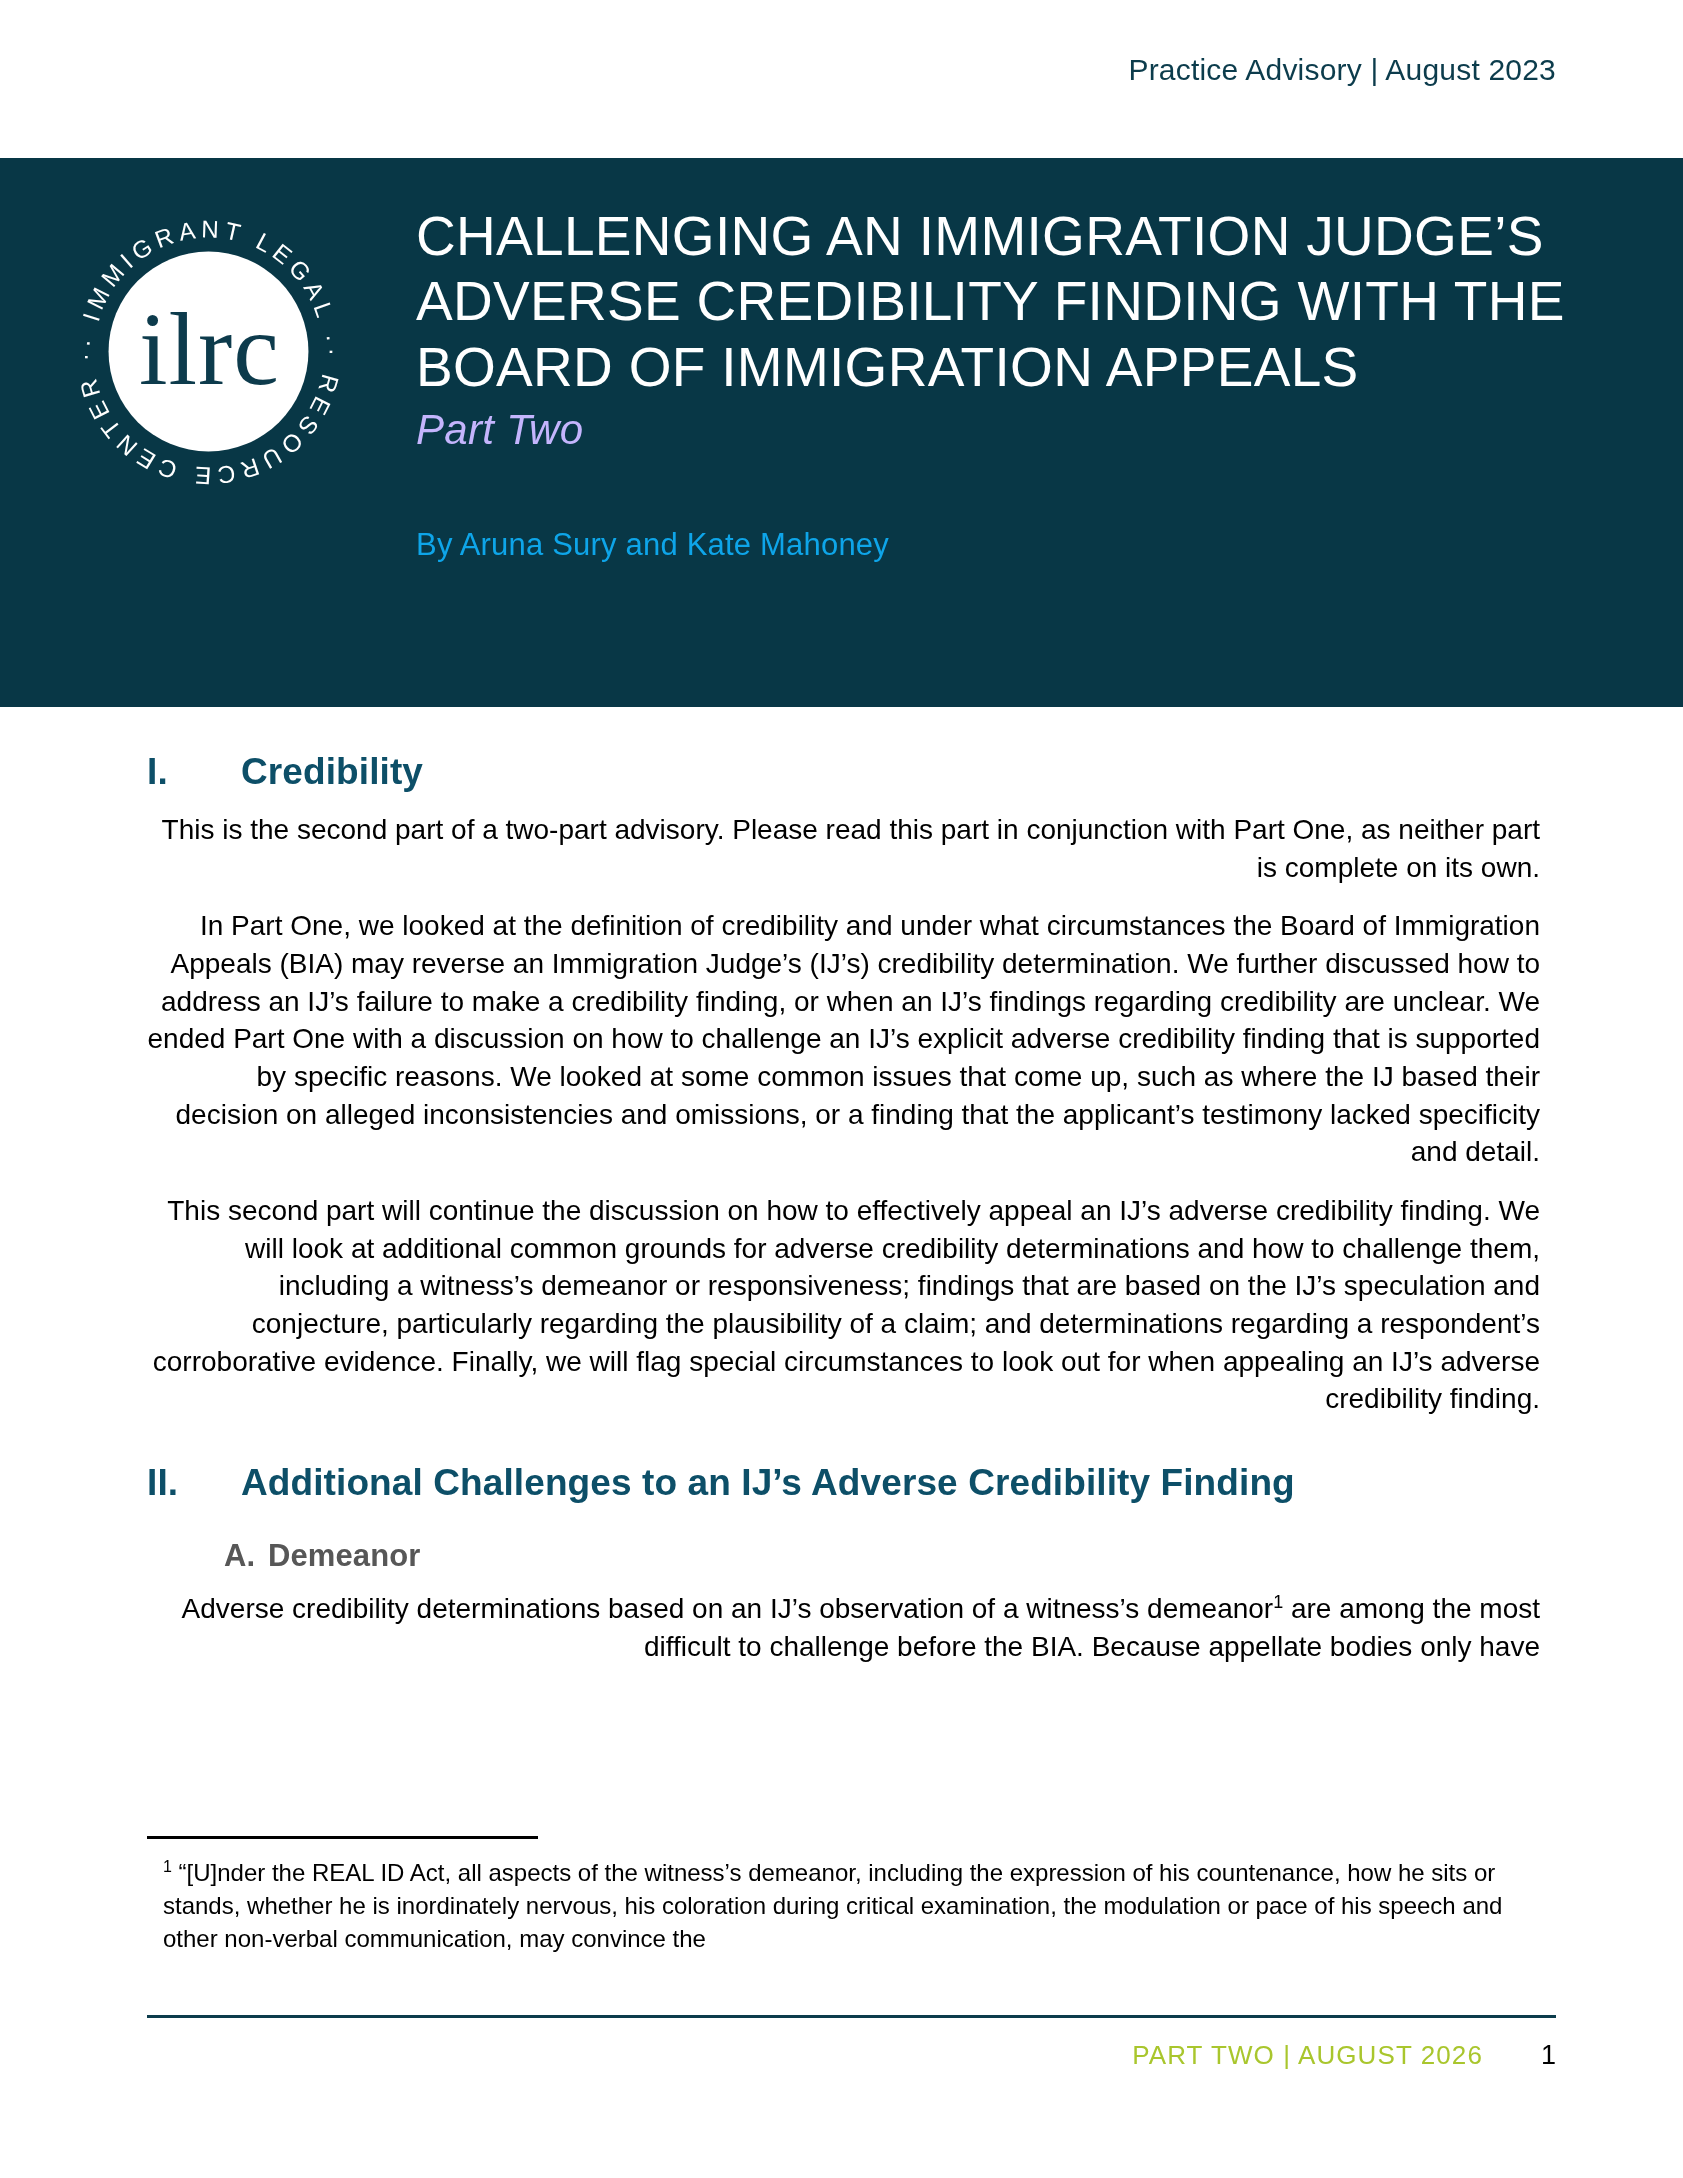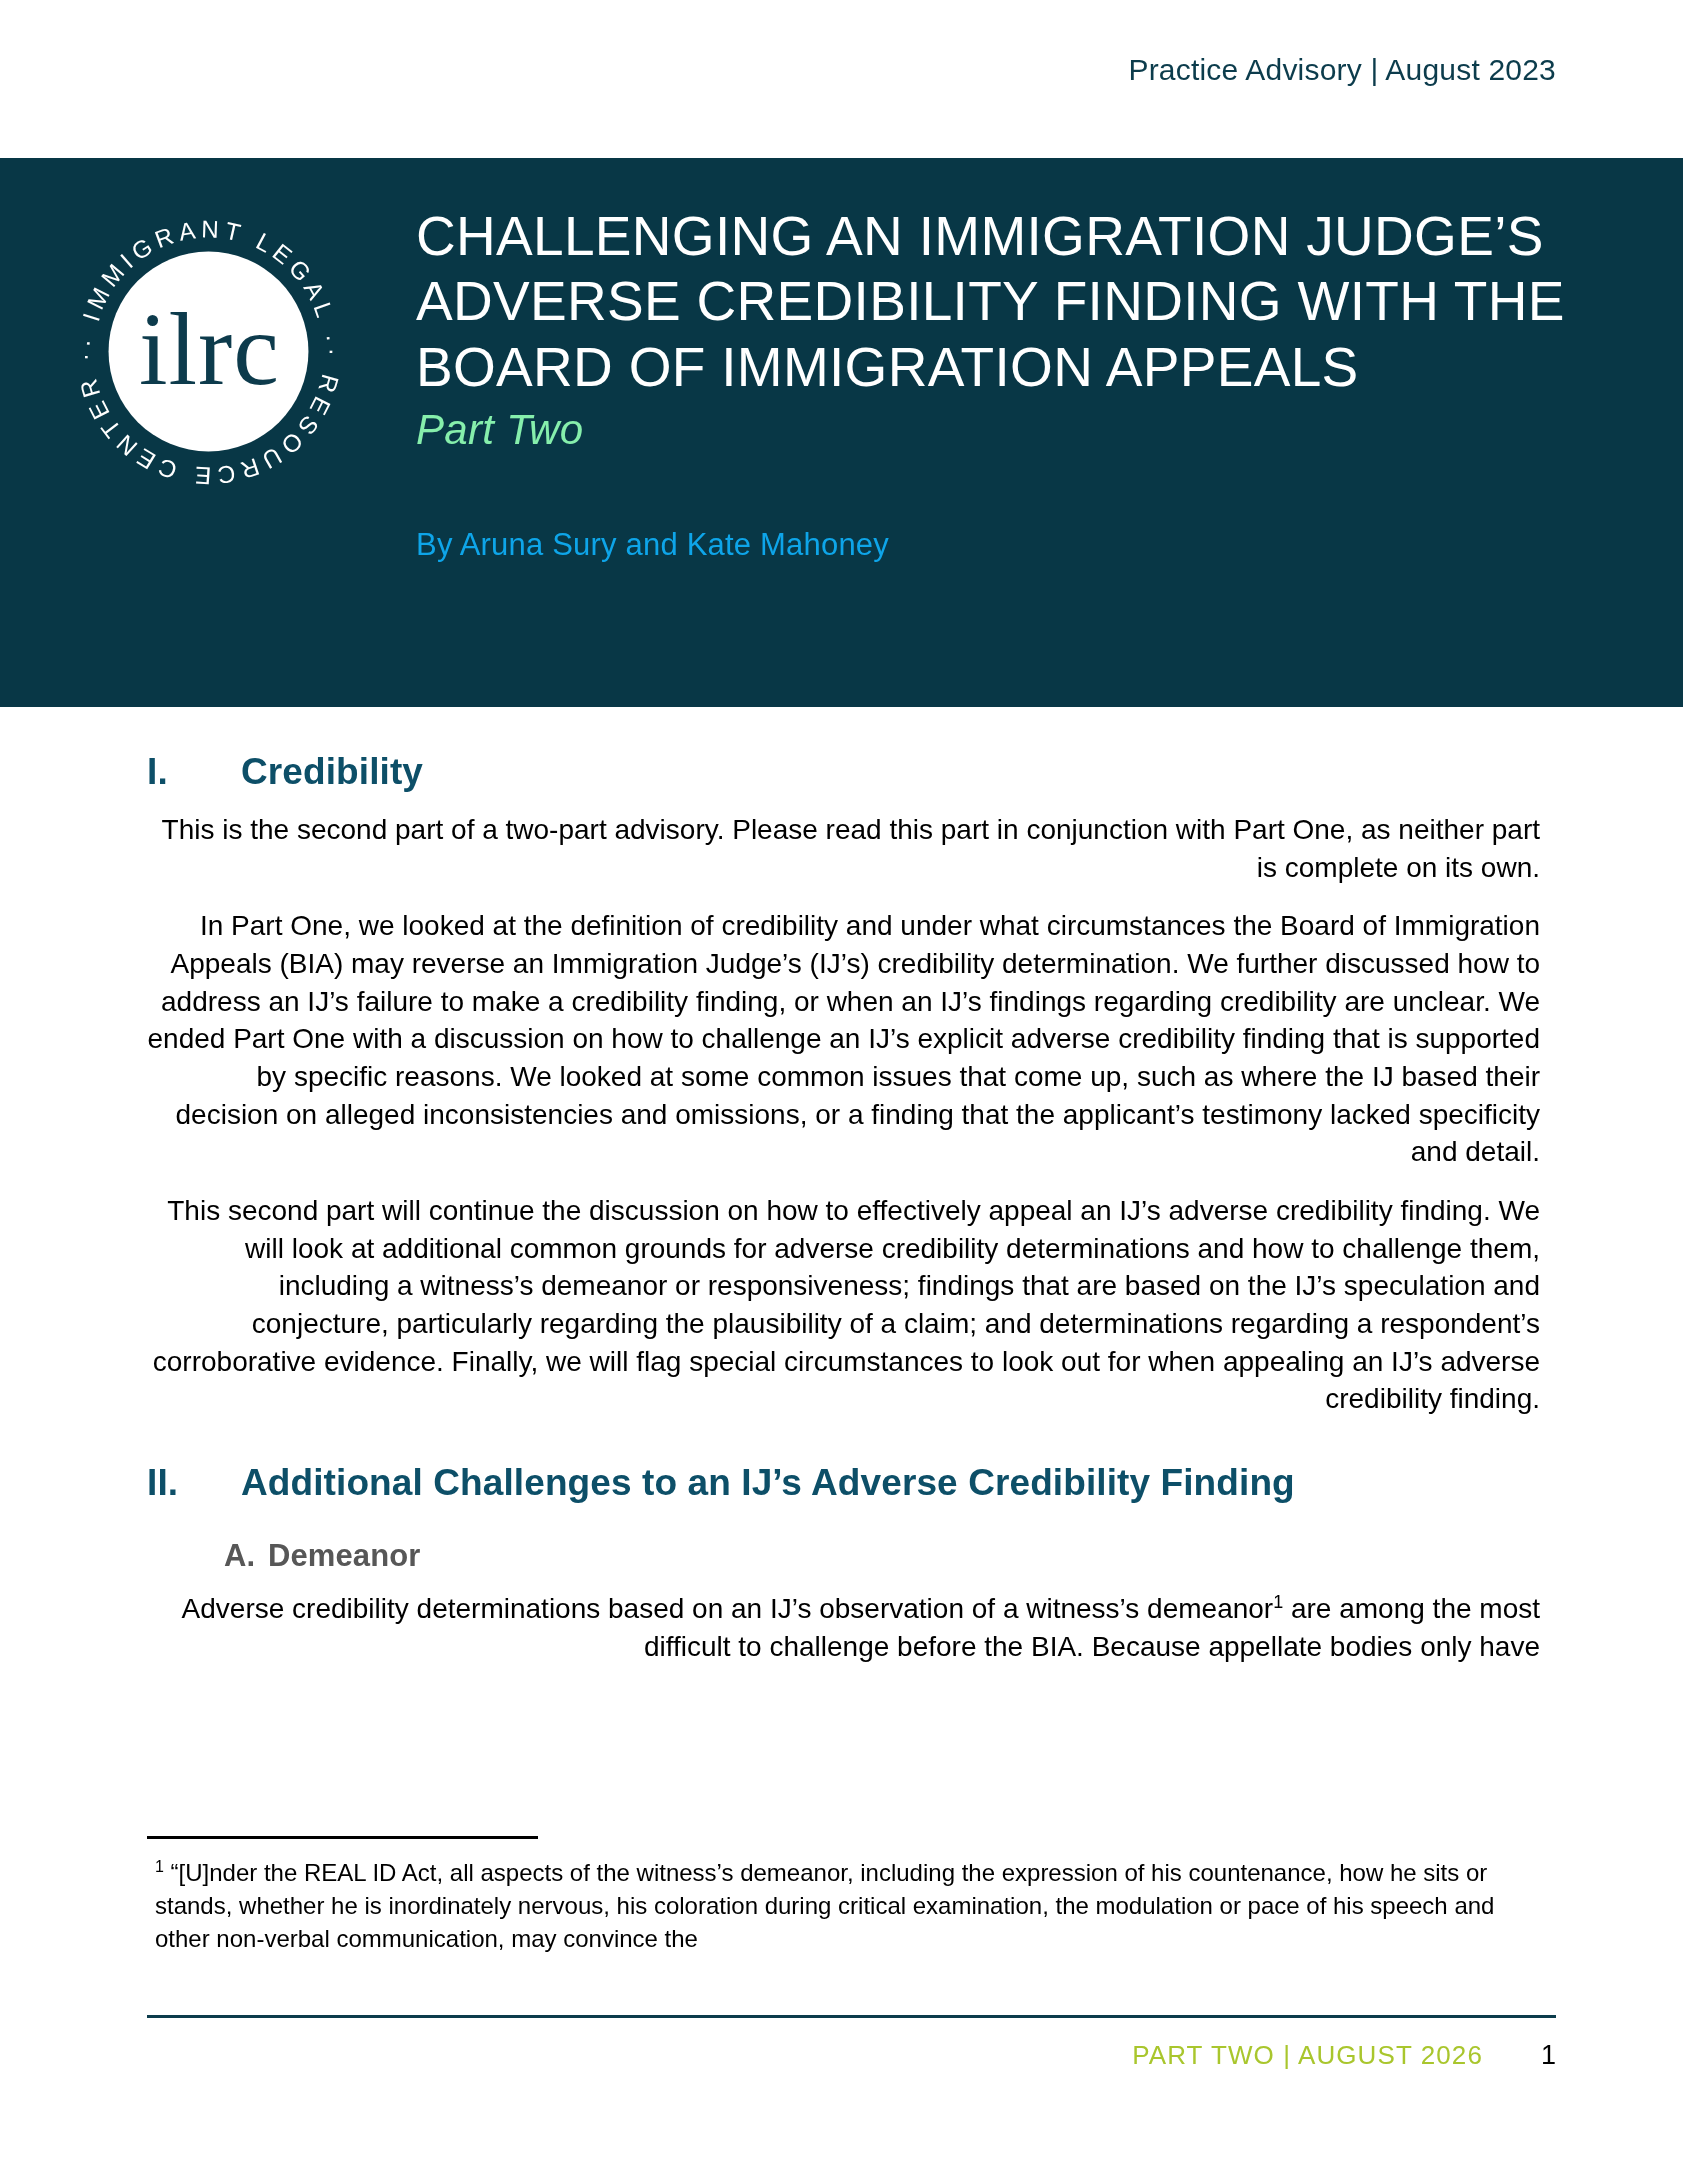--- a/index.html
+++ b/index.html
@@ -63,21 +63,21 @@
   }
   .doc-title {
     color: #ffffff;
     font-size: 55px;
     line-height: 1.19;
     font-weight: normal;
     margin: 0;
     letter-spacing: 0.3px;
   }
   .doc-subtitle {
-    color: #86efac;
+    color: #c4b5fd;
     font-size: 42px;
     font-style: italic;
     margin: 6px 0 0 0;
     font-weight: normal;
     letter-spacing: 0.3px;
   }
   .doc-byline {
     color: #0ea5e9;
     font-size: 31px;
     margin: 73px 0 0 0;
@@ -127,21 +127,21 @@
   }
   .footnote-rule {
     width: 391px;
     height: 3px;
     background: #000000;
     margin-bottom: 17px;
   }
   p.footnote {
     font-size: 24px;
     line-height: 1.38;
-    margin: 8px;
+    margin: 16px;
   }
   p.footnote sup { font-size: 16px; vertical-align: super; line-height: 0; }
 
   
   .page-footer {
     position: absolute;
     left: 0;
     right: 0;
     top: 2015px;
     padding: 0 127px 0 147px;

